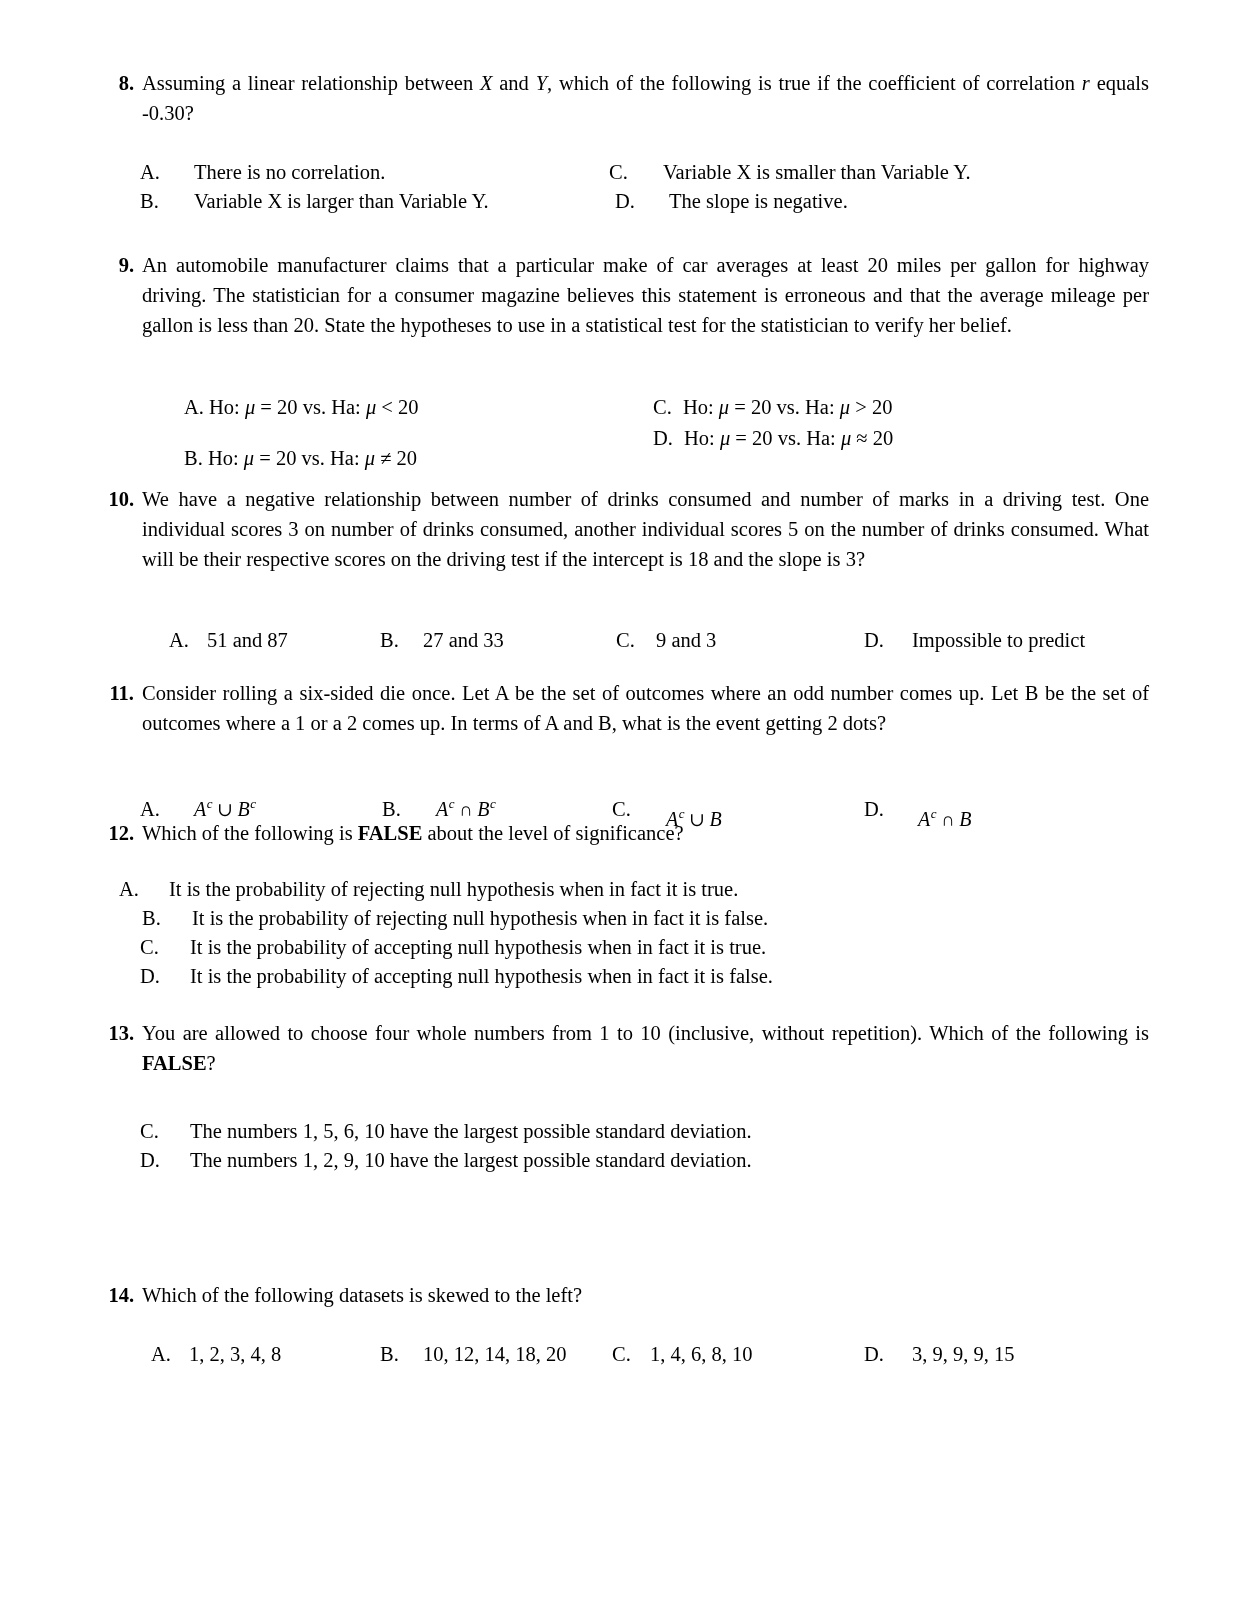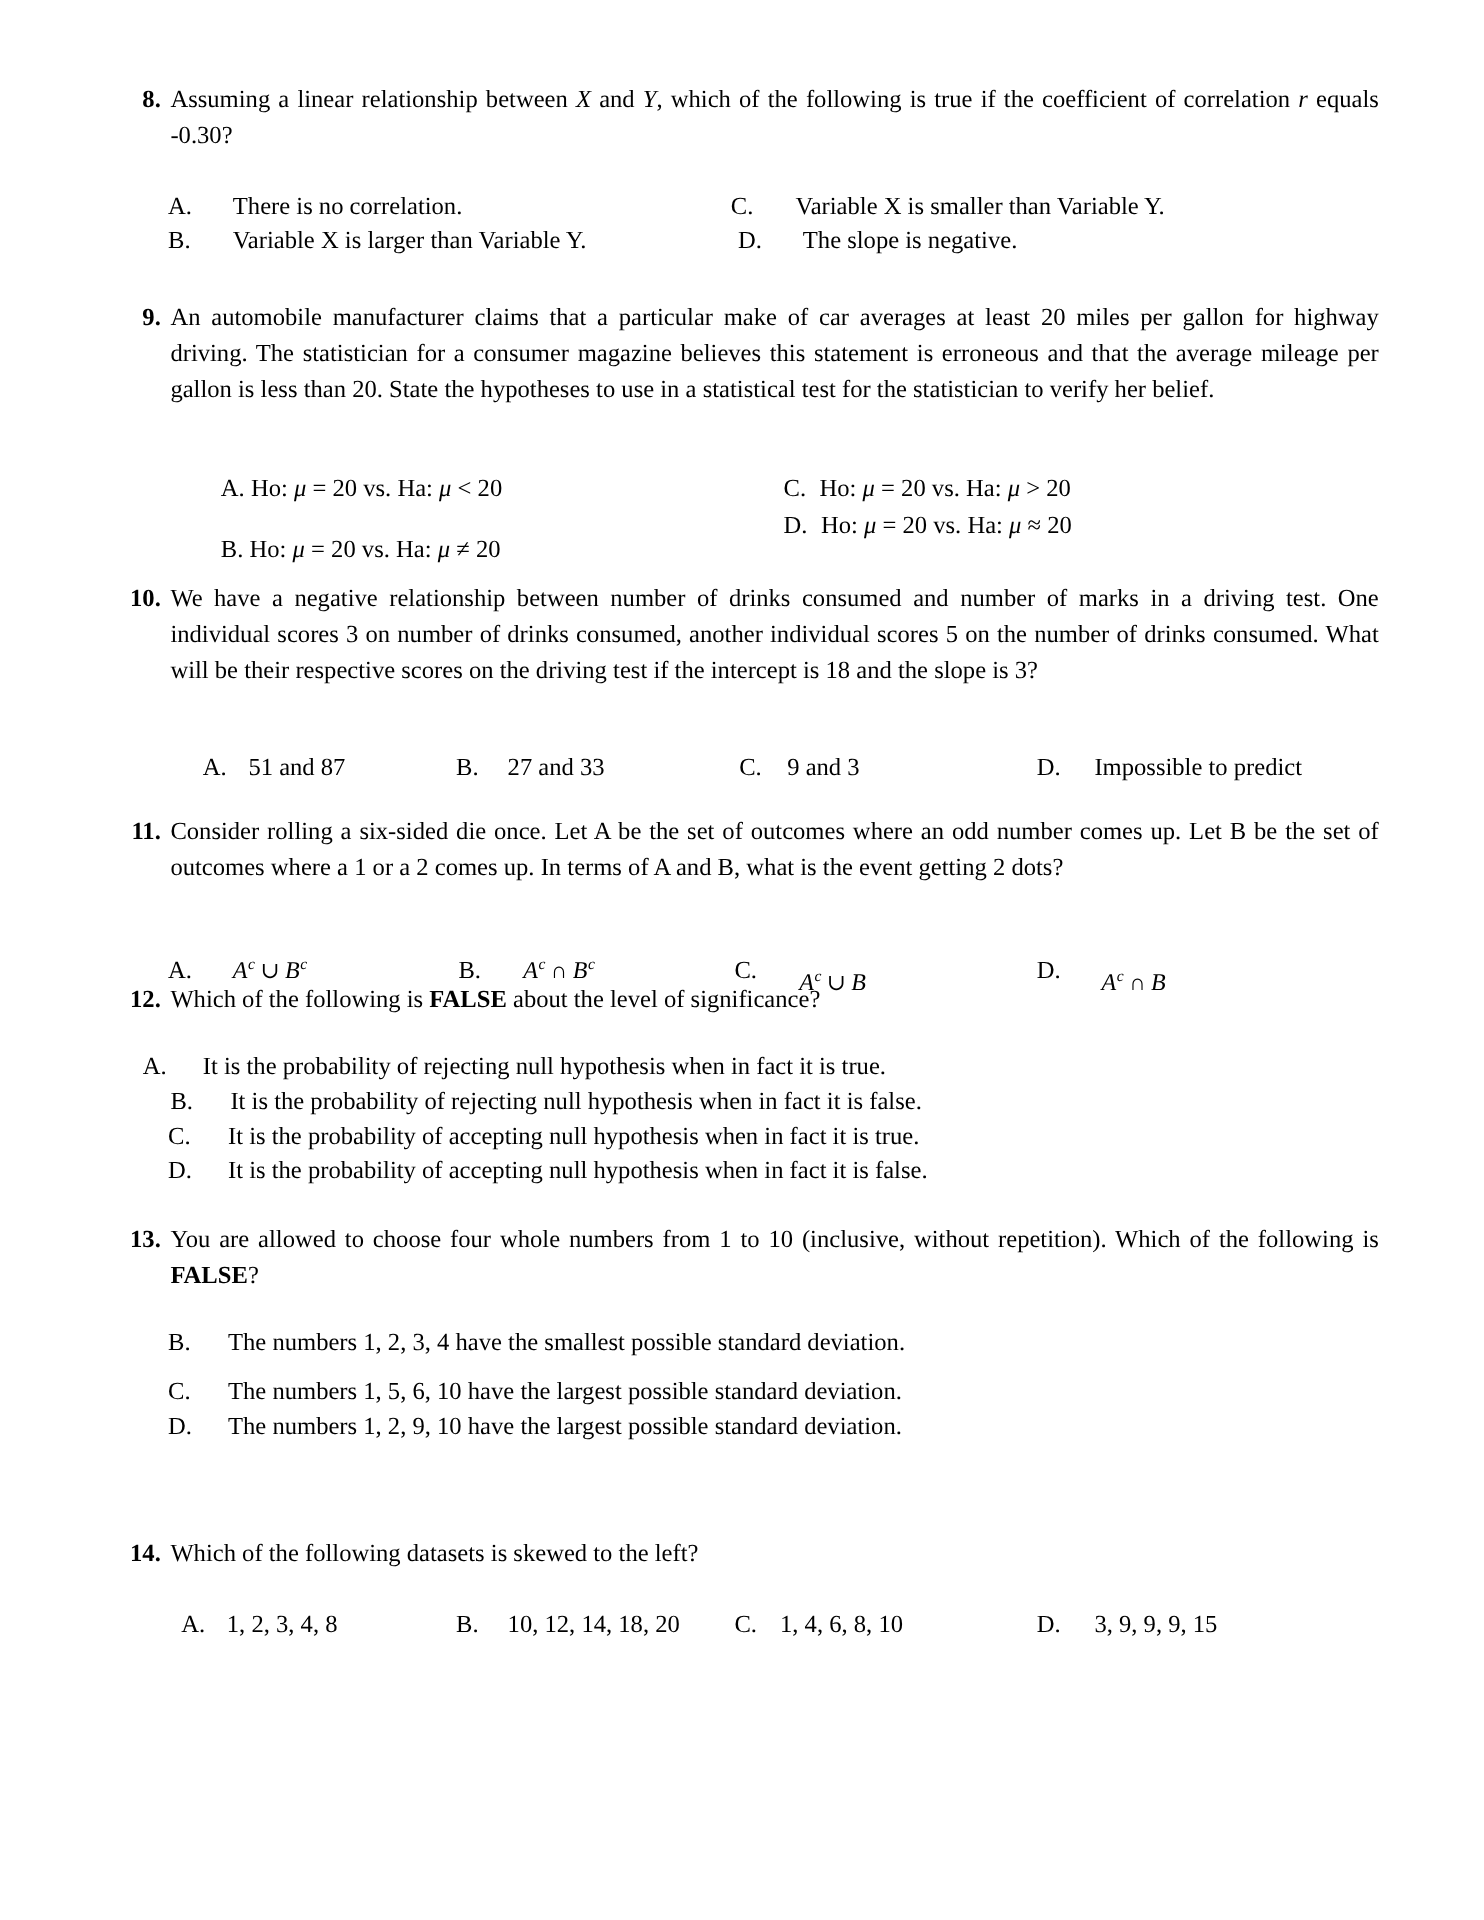--- a/index.html
+++ b/index.html
@@ -274,23 +274,20 @@
 
   <div class="q" style="top:1018px;">
     <div class="q-head">
       <span class="q-num">13.</span>
       <span class="q-body"><span>You are allowed to choose four whole numbers from 1 to 10 (inclusive, without repetition). Which of the following is </span><b class="strong">FALSE</b><span>?</span></span>
     </div>
   </div>
 
   <div class="opts stack" style="top:1105px; width:1045px;">
     <div class="opt-row">
-        <div class="opt" style="margin-left:36px;"><span class="lab">B.</span><span class="txt">The numbers 1, 2, 3, 4 have the smallest possible standard deviation.</span></div>
-      </div>
-    <div class="opt-row">
         <div class="opt" style="margin-left:36px;margin-top:12px;"><span class="lab">C.</span><span class="txt">The numbers 1, 5, 6, 10 have the largest possible standard deviation.</span></div>
       </div>
     <div class="opt-row">
         <div class="opt" style="margin-left:36px;"><span class="lab">D.</span><span class="txt">The numbers 1, 2, 9, 10 have the largest possible standard deviation.</span></div>
       </div>
   </div>
 
   <div class="q" style="top:1280px;">
     <div class="q-head nojust">
       <span class="q-num">14.</span>

